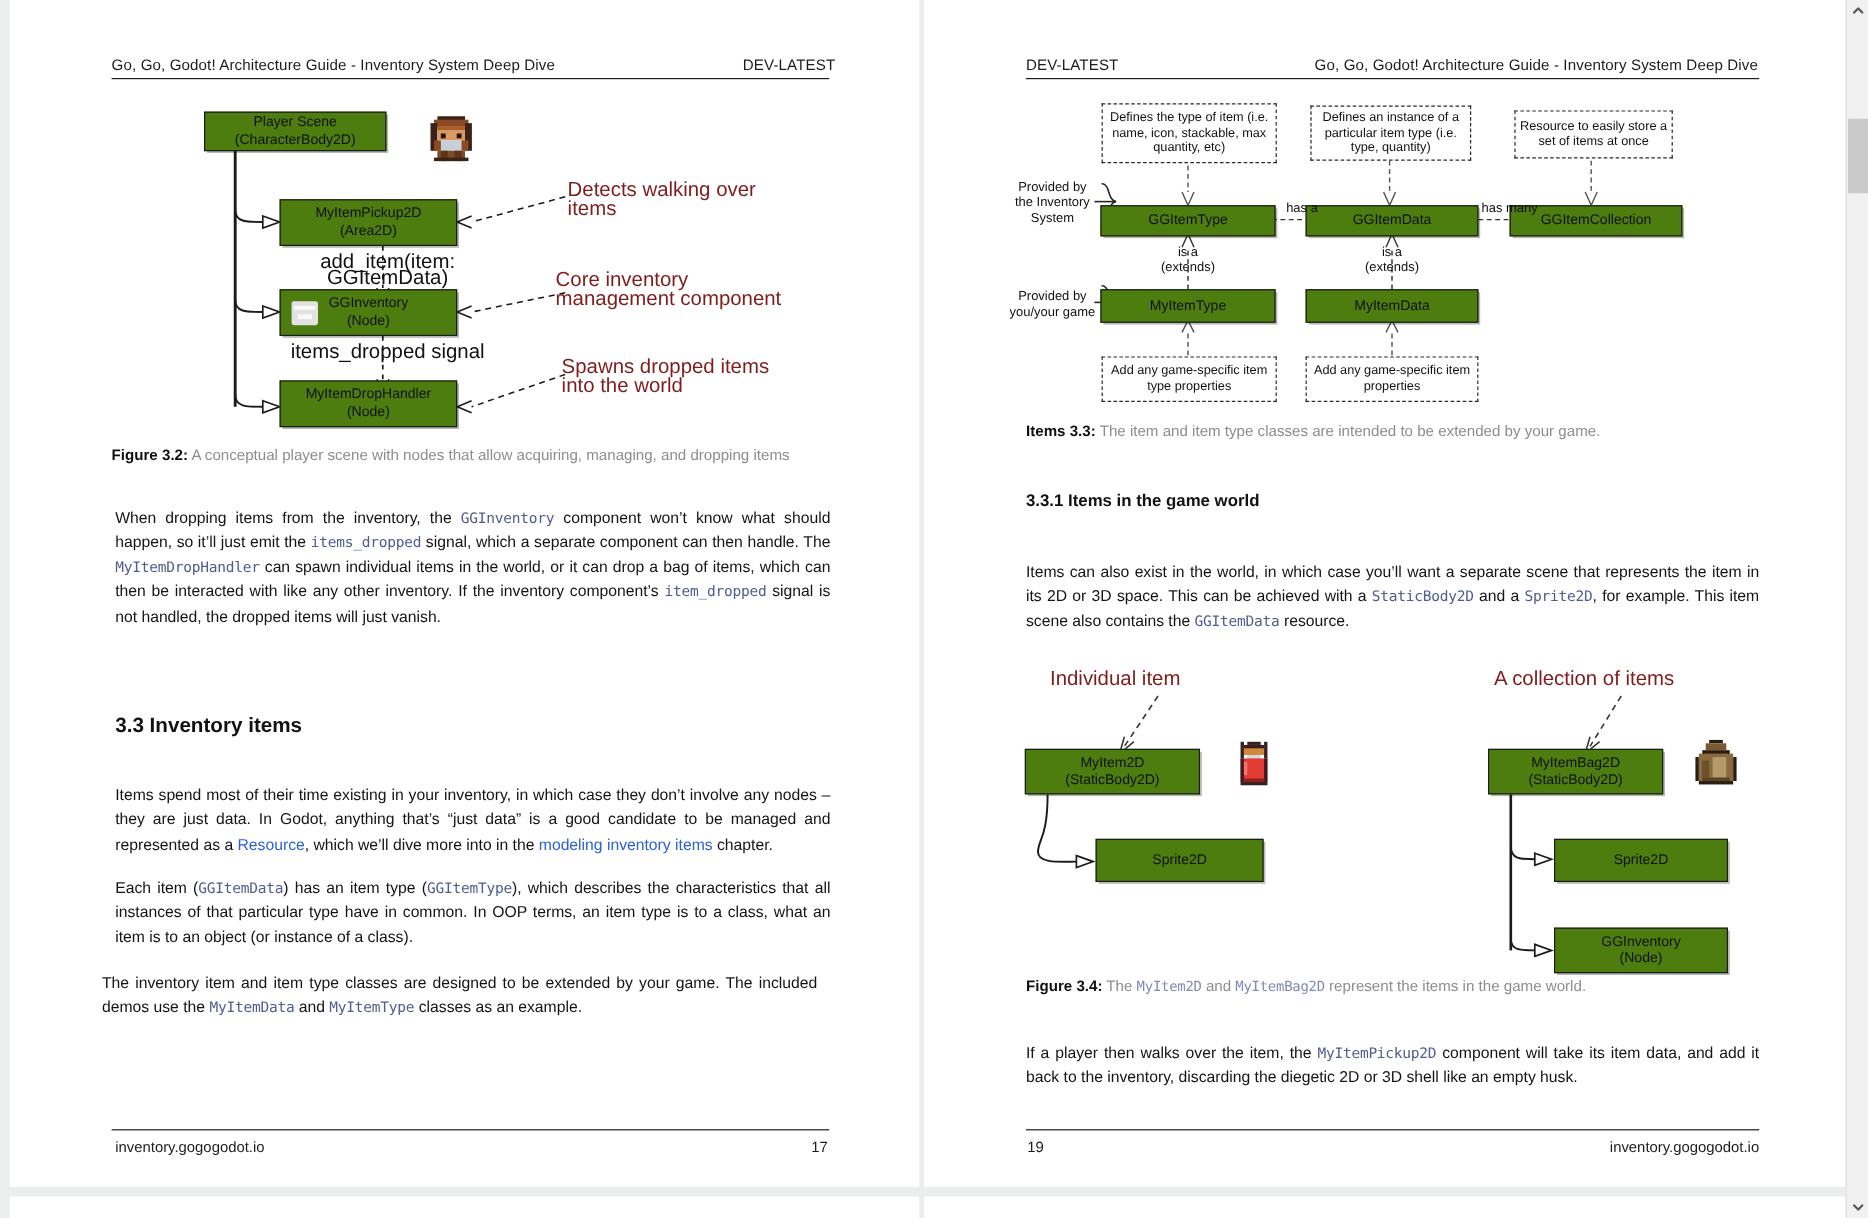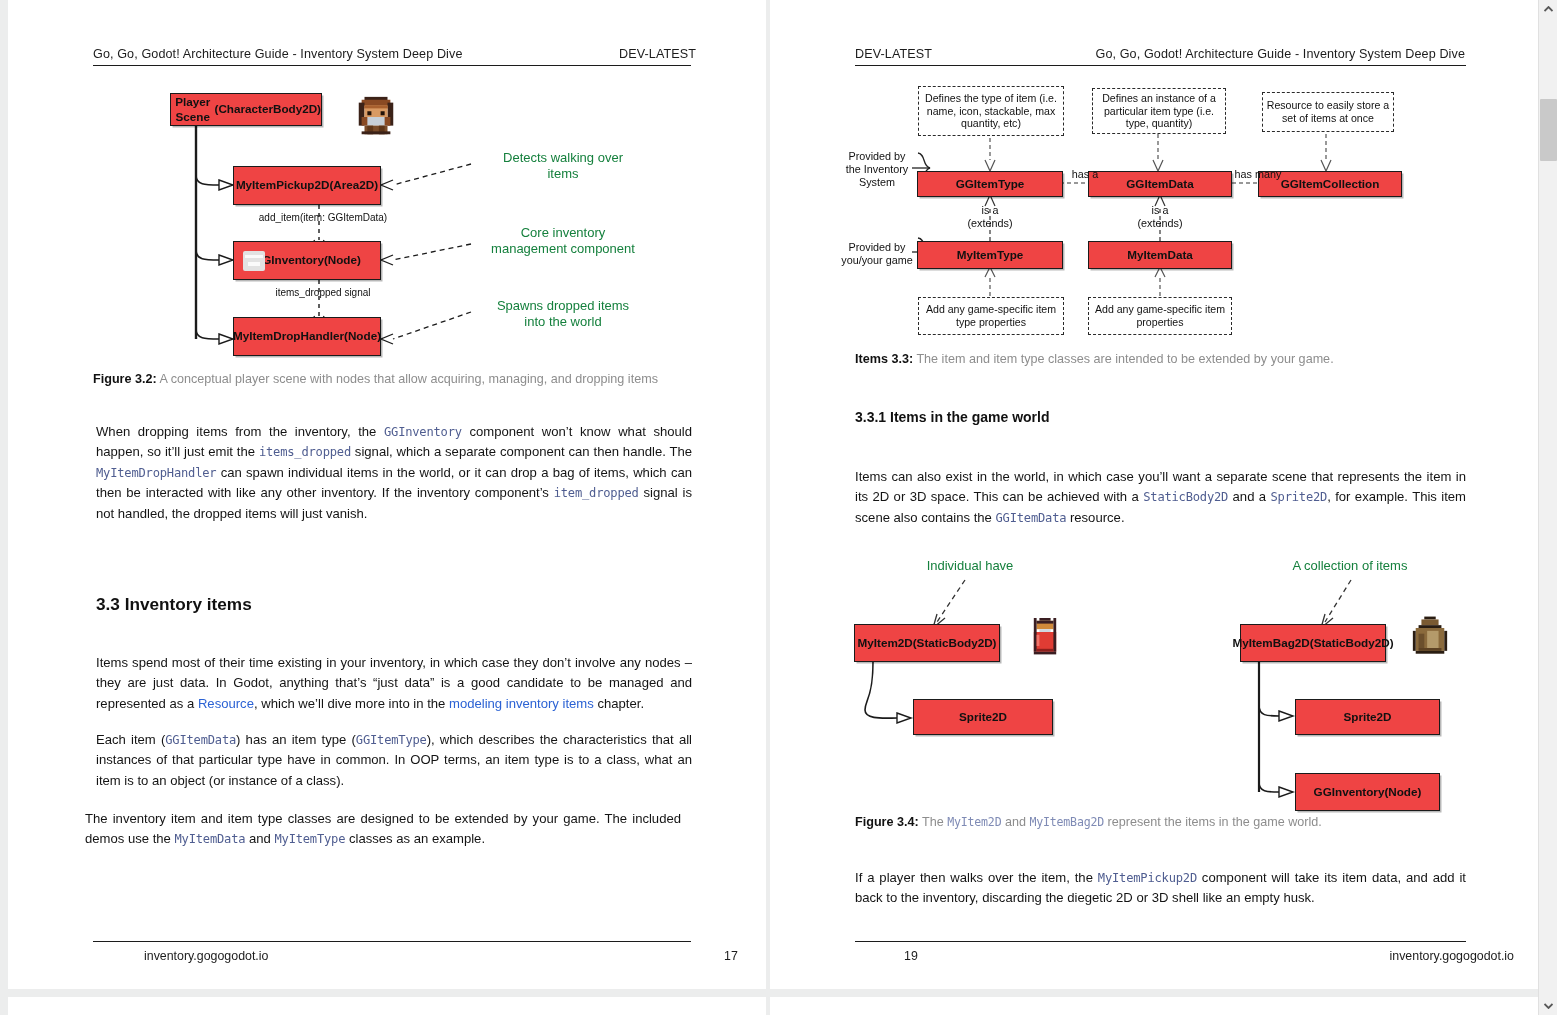--- a/index.html
+++ b/index.html
@@ -42,21 +42,20 @@
   .rule {
     position: absolute;
     background: #1c1c1c;
     height: 1px;
   }
   .footer {
     position: absolute;
     font-size: 12.4px;
     color: #1c1c1c;
     white-space: nowrap;
-    margin-left: 48px;
   }
 
   
   .para {
     position: absolute;
     font-size: 13.1px;
     line-height: 20.4px;
     color: #141414;
     text-align: justify;
     text-justify: inter-word;
@@ -92,60 +91,58 @@
     white-space: nowrap;
   }
   .figcap b { color: #111; font-weight: bold; }
   .figcap .code { color: #7f8bb5; font-size: 11.6px; }
 
   
   .diagram { position: absolute; }
   .node {
     position: absolute;
     border: 1.4px solid #1b1b1b;
-    background: #ef4444;
+    background: #4d7c0f;
     text-align: center;
     font-size: 11.7px;
     color: #111;
     line-height: 14.4px;
     display: flex;
-    flex-direction: row;
+    flex-direction: column;
     align-items: center;
     justify-content: center;
     box-shadow: 2px 2px 0 -0.5px rgba(0,0,0,0.28);
-    font-weight: bold;
   }
   .node .l2 { font-size: 11.7px; }
   .note {
     position: absolute;
     border: 1.5px dashed #2a2a2a;
     background: #fff;
     text-align: center;
     font-size: 10.6px;
     color: #111;
     line-height: 12.6px;
     display: flex;
     align-items: center;
     justify-content: center;
     padding: 2px 3px;
   }
   .dlabel {
     position: absolute;
-    font-size: 10px;
+    font-size: 17px;
     color: #111;
     text-align: center;
     line-height: 14px;
     white-space: pre-line;
   }
   .dlabel-sm { font-size: 10.8px; line-height: 13px; }
   .anno {
     position: absolute;
-    font-size: 13px;
-    color: #15803d;
-    text-align: center;
+    font-size: 17px;
+    color: #7f1d1d;
     line-height: 16px;
     white-space: pre-line;
   }
   svg.wires { position: absolute; left: 0; top: 0; overflow: visible; }
 
   
   .crate {
     position: absolute;
     width: 22px; height: 20px;
     background: #e2e2e2;
@@ -392,21 +389,21 @@
         <path d="M 18 112 C 18 148, 10 150, 10 160 C 10 170, 30 168, 42 168" stroke="#1b1b1b" stroke-width="1.6" fill="none"></path>
         <path d="M 42 163 L 56 168 L 42 173 Z" fill="#fff" stroke="#1b1b1b" stroke-width="1.4"></path>
 
         <path d="M 404 112 L 404 242" stroke="#1b1b1b" stroke-width="2.2" fill="none"></path>
         <path d="M 404 155 C 404 166, 412 166, 424 166" stroke="#1b1b1b" stroke-width="1.6" fill="none"></path>
         <path d="M 424 161 L 438 166 L 424 171 Z" fill="#fff" stroke="#1b1b1b" stroke-width="1.4"></path>
         <path d="M 404 232 C 404 242, 412 242, 424 242" stroke="#1b1b1b" stroke-width="1.6" fill="none"></path>
         <path d="M 424 237 L 438 242 L 424 247 Z" fill="#fff" stroke="#1b1b1b" stroke-width="1.4"></path>
       </svg>
 
-      <div class="anno" style="left:20px; top:8px; width:190px;">Individual have</div>
+      <div class="anno" style="left:20px; top:8px; width:190px;">Individual item</div>
       <div class="anno" style="left:390px; top:8px; width:210px;">A collection of items</div>
 
       <div class="node" style="left:-1px; top:74px; width:146px; height:38px;">
         <span>MyItem2D</span>
         <span class="l2">(StaticBody2D)</span>
       </div>
 
       <div class="node" style="left:58px; top:149px; width:140px; height:36px;">
         <span>Sprite2D</span>
       </div>

